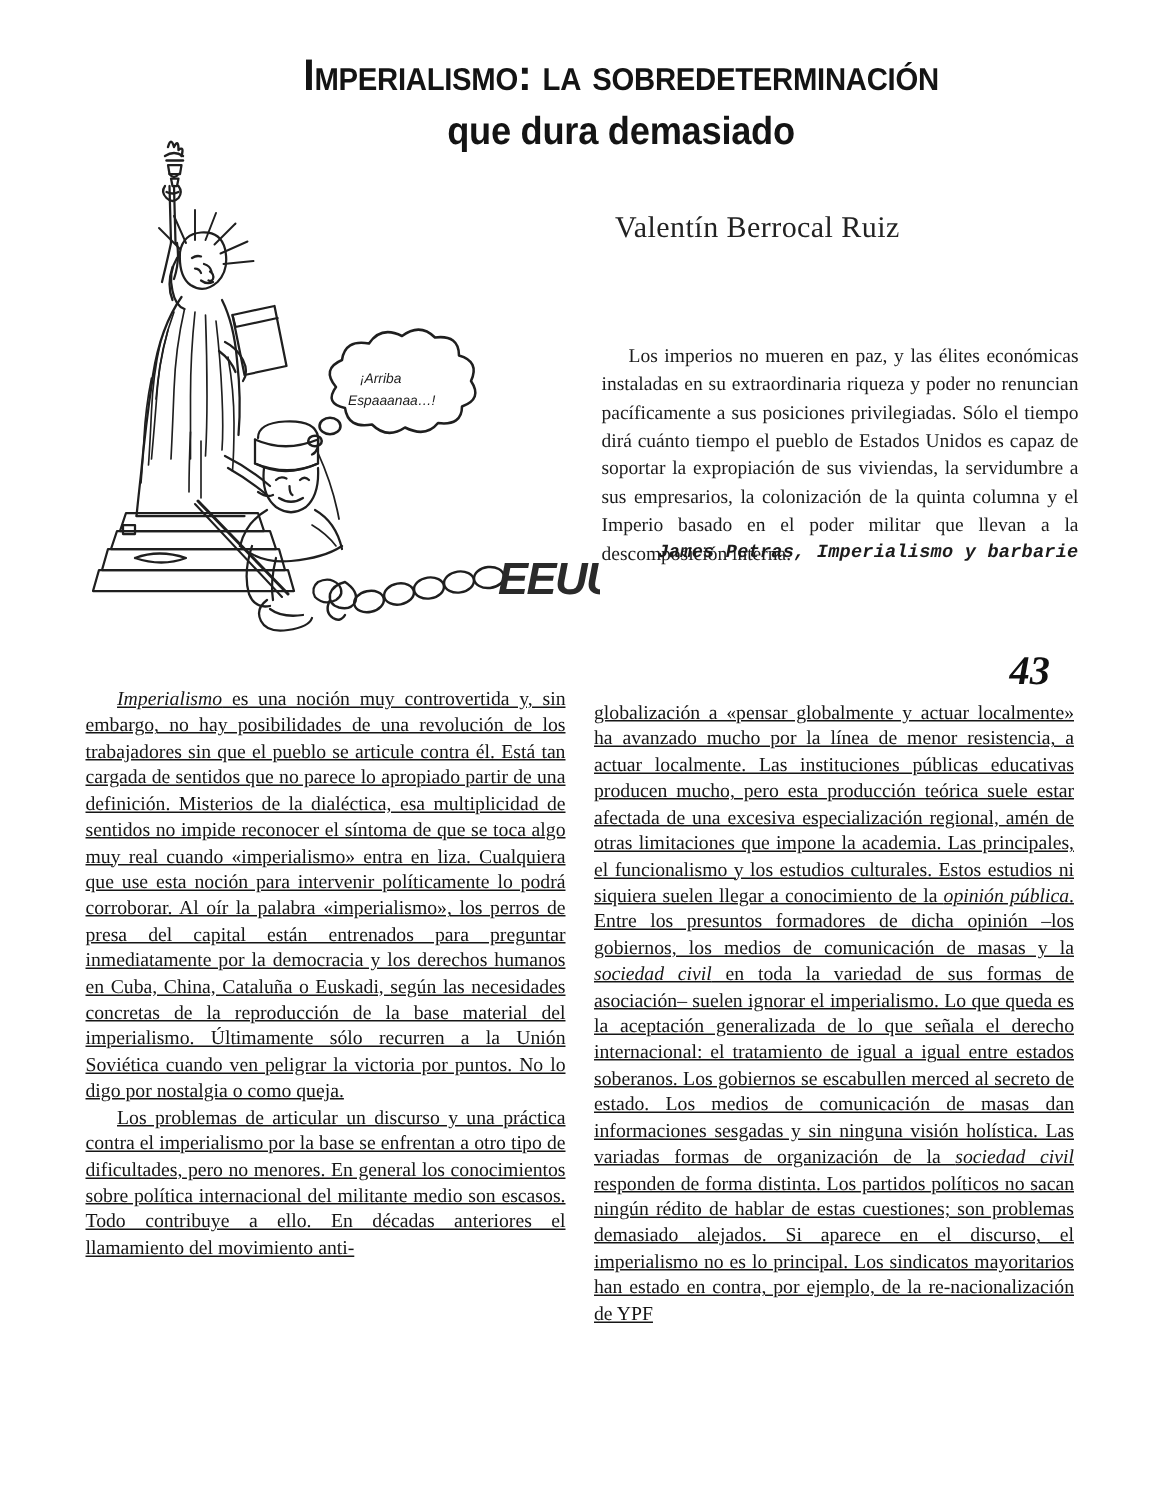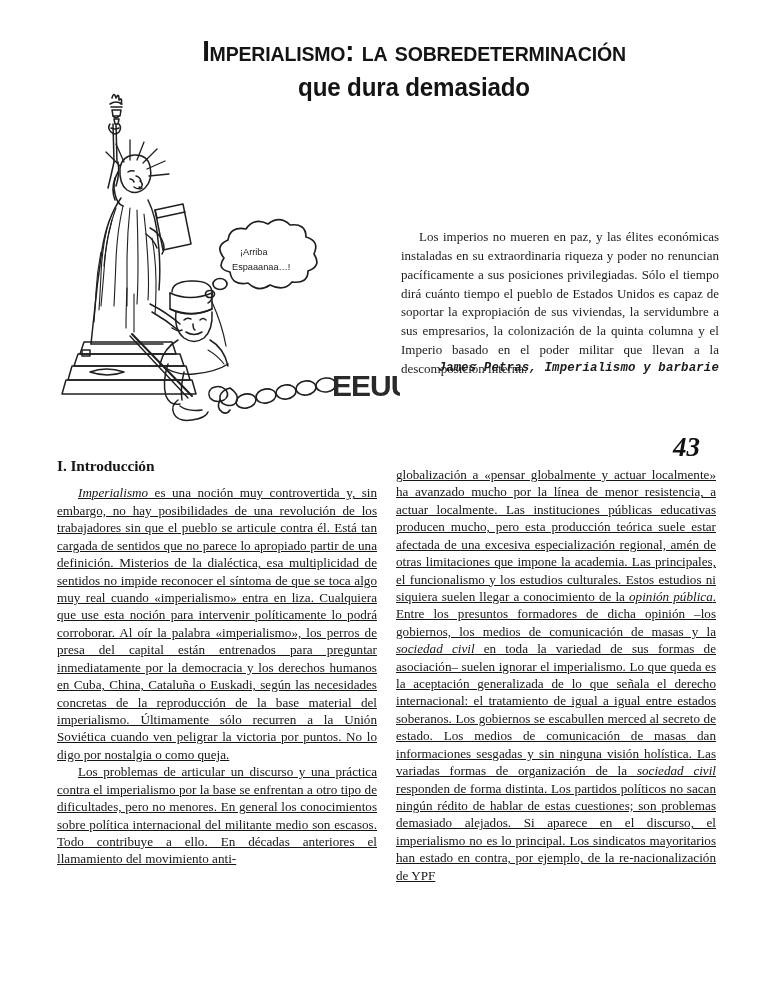--- a/index.html
+++ b/index.html
@@ -127,20 +127,21 @@
   .col p.noindent { text-indent: 0; }
   .col em { font-style: italic; }
 
   
   .illustration {
     position: absolute;
     left: 60px;
     top: 88px;
     width: 340px;
     height: 340px;
+    font-style: italic;
   }
   .illustration svg { display: block; }
   .bubble-text {
     font-family: "Liberation Sans", sans-serif;
     font-size: 9.2px;
     fill: #1a1a1a;
   }
   .eeuu-text {
     font-family: "Liberation Sans", sans-serif;
     font-weight: bold;
@@ -152,20 +153,21 @@
 </head>
 <body>
 
 <div class="page">
 
   <div class="title-block">
     <div class="title-line title-line-1">Imperialismo: la sobredeterminación</div>
     <div class="title-line title-line-2">que dura demasiado</div>
   </div>
 
+  <div class="author">Valentín Berrocal Ruiz</div>
 
   <div class="illustration">
     <svg width="340" height="340" viewBox="0 0 340 340" xmlns="http://www.w3.org/2000/svg">
       <g fill="none" stroke="#1f1f1f" stroke-width="1.5" stroke-linecap="round" stroke-linejoin="round">
 
         <g stroke-width="1.6">
           <path d="M52 10 q2 -7 4 0 q3 -6 3 2 q4 -3 2 4"></path>
           <path d="M50 16 q6 -4 12 0"></path>
           <path d="M51 19 l11 0"></path>
         </g>
@@ -309,21 +311,20 @@
       <text class="eeuu-text" x="272" y="308">EEUU</text>
     </svg>
   </div>
 
   <div class="epigraph">Los imperios no mueren en paz, y las élites económicas instaladas en su extraordinaria riqueza y poder no renuncian pacíficamente a sus posiciones privilegiadas. Sólo el tiempo dirá cuánto tiempo el pueblo de Estados Unidos es capaz de soportar la expropiación de sus viviendas, la servidumbre a sus empresarios, la colonización de la quinta columna y el Imperio basado en el poder militar que llevan a la descomposición interna.</div>
   <div class="epigraph-source">James Petras, Imperialismo y barbarie</div>
 
   <div class="folio">43</div>
 
   <div class="col col-left">
-    <h2 class="sec-head">I. Introducción</h2>
     <p><em>Imperialismo</em><span> es una noción muy controvertida y, sin embargo, no hay posibilidades de una revolución de los trabajadores sin que el pueblo se articule contra él. Está tan cargada de sentidos que no parece lo apropiado partir de una definición. Misterios de la dialéctica, esa multiplicidad de sentidos no impide reconocer el síntoma de que se toca algo muy real cuando «imperialismo» entra en liza. Cualquiera que use esta noción para intervenir políticamente lo podrá corroborar. Al oír la palabra «imperialismo», los perros de presa del capital están entrenados para preguntar inmediatamente por la democracia y los derechos humanos en Cuba, China, Cataluña o Euskadi, según las necesidades concretas de la reproducción de la base material del imperialismo. Últimamente sólo recurren a la Unión Soviética cuando ven peligrar la victoria por puntos. No lo digo por nostalgia o como queja.</span></p>
     <p>Los problemas de articular un discurso y una práctica contra el imperialismo por la base se enfrentan a otro tipo de dificultades, pero no menores. En general los conocimientos sobre política internacional del militante medio son escasos. Todo contribuye a ello. En décadas anteriores el llamamiento del movimiento anti-</p>
   </div>
 
   <div class="col col-right">
     <p class="noindent"><span>globalización a «pensar globalmente y actuar localmente» ha avanzado mucho por la línea de menor resistencia, a actuar localmente. Las instituciones públicas educativas producen mucho, pero esta producción teórica suele estar afectada de una excesiva especialización regional, amén de otras limitaciones que impone la academia. Las principales, el funcionalismo y los estudios culturales. Estos estudios ni siquiera suelen llegar a conocimiento de la </span><em>opinión pública</em><span>. Entre los presuntos formadores de dicha opinión –los gobiernos, los medios de comunicación de masas y la </span><em>sociedad civil</em><span> en toda la variedad de sus formas de asociación– suelen ignorar el imperialismo. Lo que queda es la aceptación generalizada de lo que señala el derecho internacional: el tratamiento de igual a igual entre estados soberanos. Los gobiernos se escabullen merced al secreto de estado. Los medios de comunicación de masas dan informaciones sesgadas y sin ninguna visión holística. Las variadas formas de organización de la </span><em>sociedad civil</em><span> responden de forma distinta. Los partidos políticos no sacan ningún rédito de hablar de estas cuestiones; son problemas demasiado alejados. Si aparece en el discurso, el imperialismo no es lo principal. Los sindicatos mayoritarios han estado en contra, por ejemplo, de la re-nacionalización de YPF</span></p>
   </div>
 
 </div>
 

